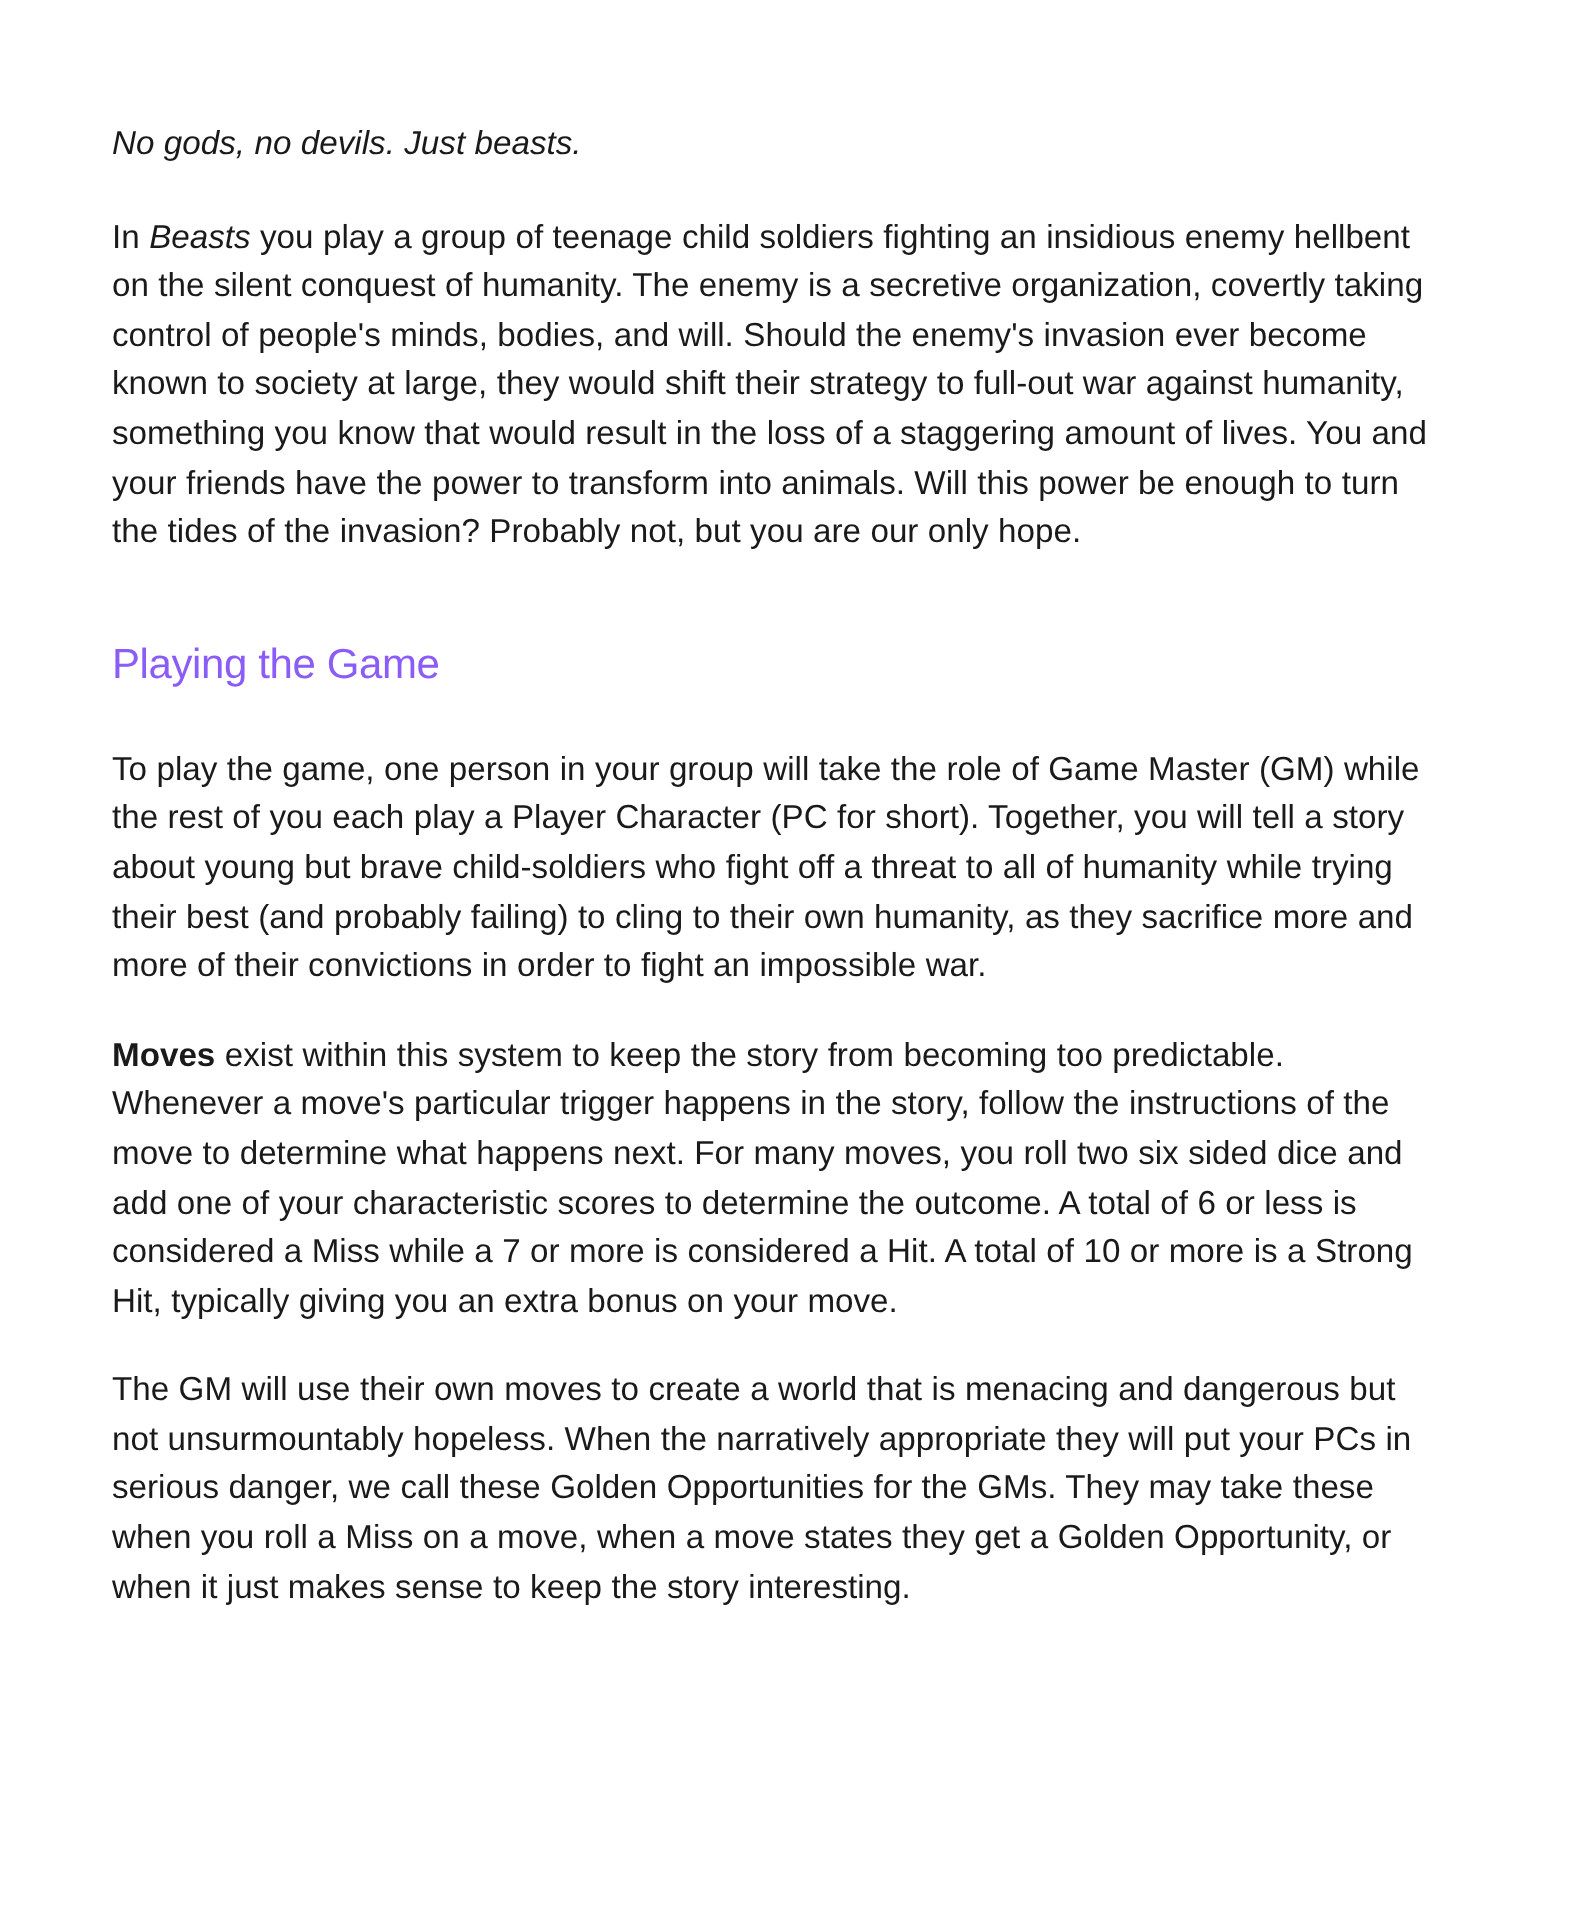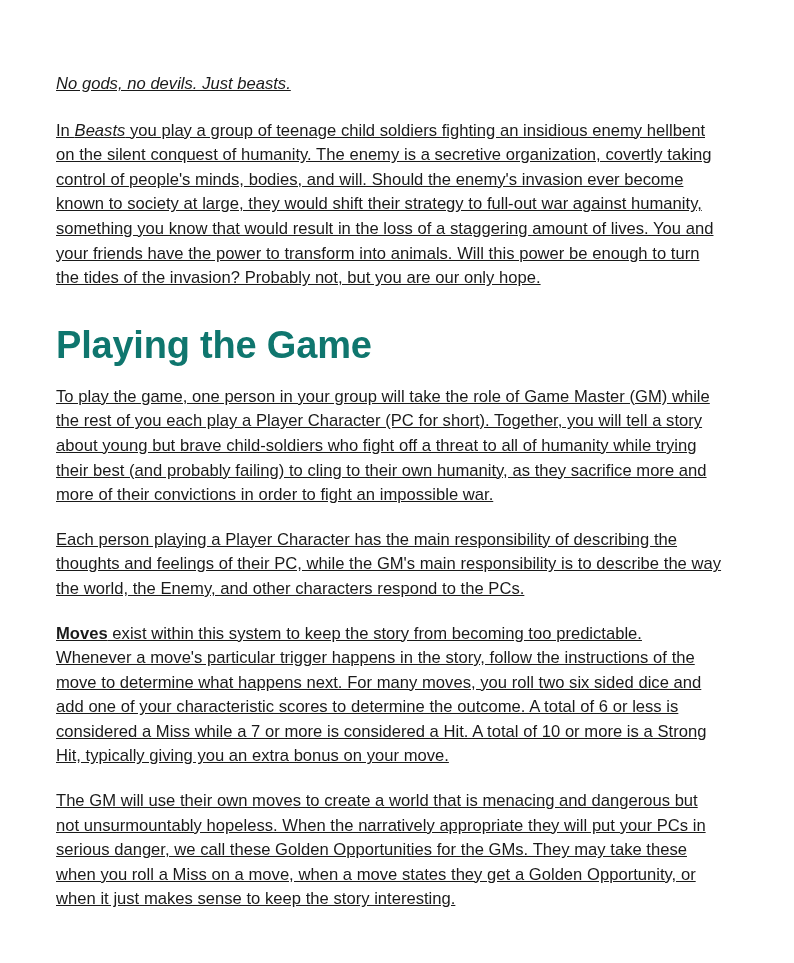--- a/index.html
+++ b/index.html
@@ -19,38 +19,37 @@
     box-sizing: border-box;
     width: 794px;
     height: 963px;
     padding: 56px 72px 0 56px;
     background: #ffffff;
   }
   .doc {
     width: 666px;
   }
   p {
-    margin: 16px 0 20px 0;
+    margin: 4px 0 20px 0;
     font-size: 16.6px;
     line-height: 24.6px;
     color: #1a1a1a;
     text-align: left;
     word-spacing: 0.1px;
-    text-decoration: underline;
   }
   p.tagline {
     font-style: italic;
     margin-bottom: 22px;
   }
   h1.section-heading {
-    font-size: 38px;
+    font-size: 21px;
     line-height: 40px;
-    font-weight: 700;
+    font-weight: 400;
     margin: 34px 0 20px 0;
-    color: #0f766e;
+    color: #8b5cf6;
     letter-spacing: -0.2px;
   }
   em {
     font-style: italic;
   }
   strong {
     font-weight: bold;
   }
 </style>
 </head>
@@ -62,20 +61,19 @@
     <p class="tagline">No gods, no devils. Just beasts.</p>
 
     <p><span>In </span><em>Beasts</em><span> you play a group of teenage child soldiers fighting an insidious enemy hellbent on the silent conquest of humanity. The enemy is a secretive organization, covertly taking control of people's minds, bodies, and will. Should the enemy's invasion ever become known to society at large, they would shift their strategy to full-out war against humanity, something you know that would result in the loss of a staggering amount of lives. You and your friends have the power to transform into animals. Will this power be enough to turn the tides of the invasion? Probably not, but you are our only hope.</span></p>
 
 
     <h1 class="section-heading">Playing the Game</h1>
 
 
     <p>To play the game, one person in your group will take the role of Game Master (GM) while the rest of you each play a Player Character (PC for short). Together, you will tell a story about young but brave child-soldiers who fight off a threat to all of humanity while trying their best (and probably failing) to cling to their own humanity, as they sacrifice more and more of their convictions in order to fight an impossible war.</p>
 
-    <p>Each person playing a Player Character has the main responsibility of describing the thoughts and feelings of their PC, while the GM's main responsibility is to describe the way the world, the Enemy, and other characters respond to the PCs.</p>
 
     <p><strong>Moves</strong><span> exist within this system to keep the story from becoming too predictable. Whenever a move's particular trigger happens in the story, follow the instructions of the move to determine what happens next. For many moves, you roll two six sided dice and add one of your characteristic scores to determine the outcome. A total of 6 or less is considered a Miss while a 7 or more is considered a Hit. A total of 10 or more is a Strong Hit, typically giving you an extra bonus on your move.</span></p>
 
     <p>The GM will use their own moves to create a world that is menacing and dangerous but not unsurmountably hopeless. When the narratively appropriate they will put your PCs in serious danger, we call these Golden Opportunities for the GMs. They may take these when you roll a Miss on a move, when a move states they get a Golden Opportunity, or when it just makes sense to keep the story interesting.</p>
 
   </div>
 </div>
 
 </body></html>

